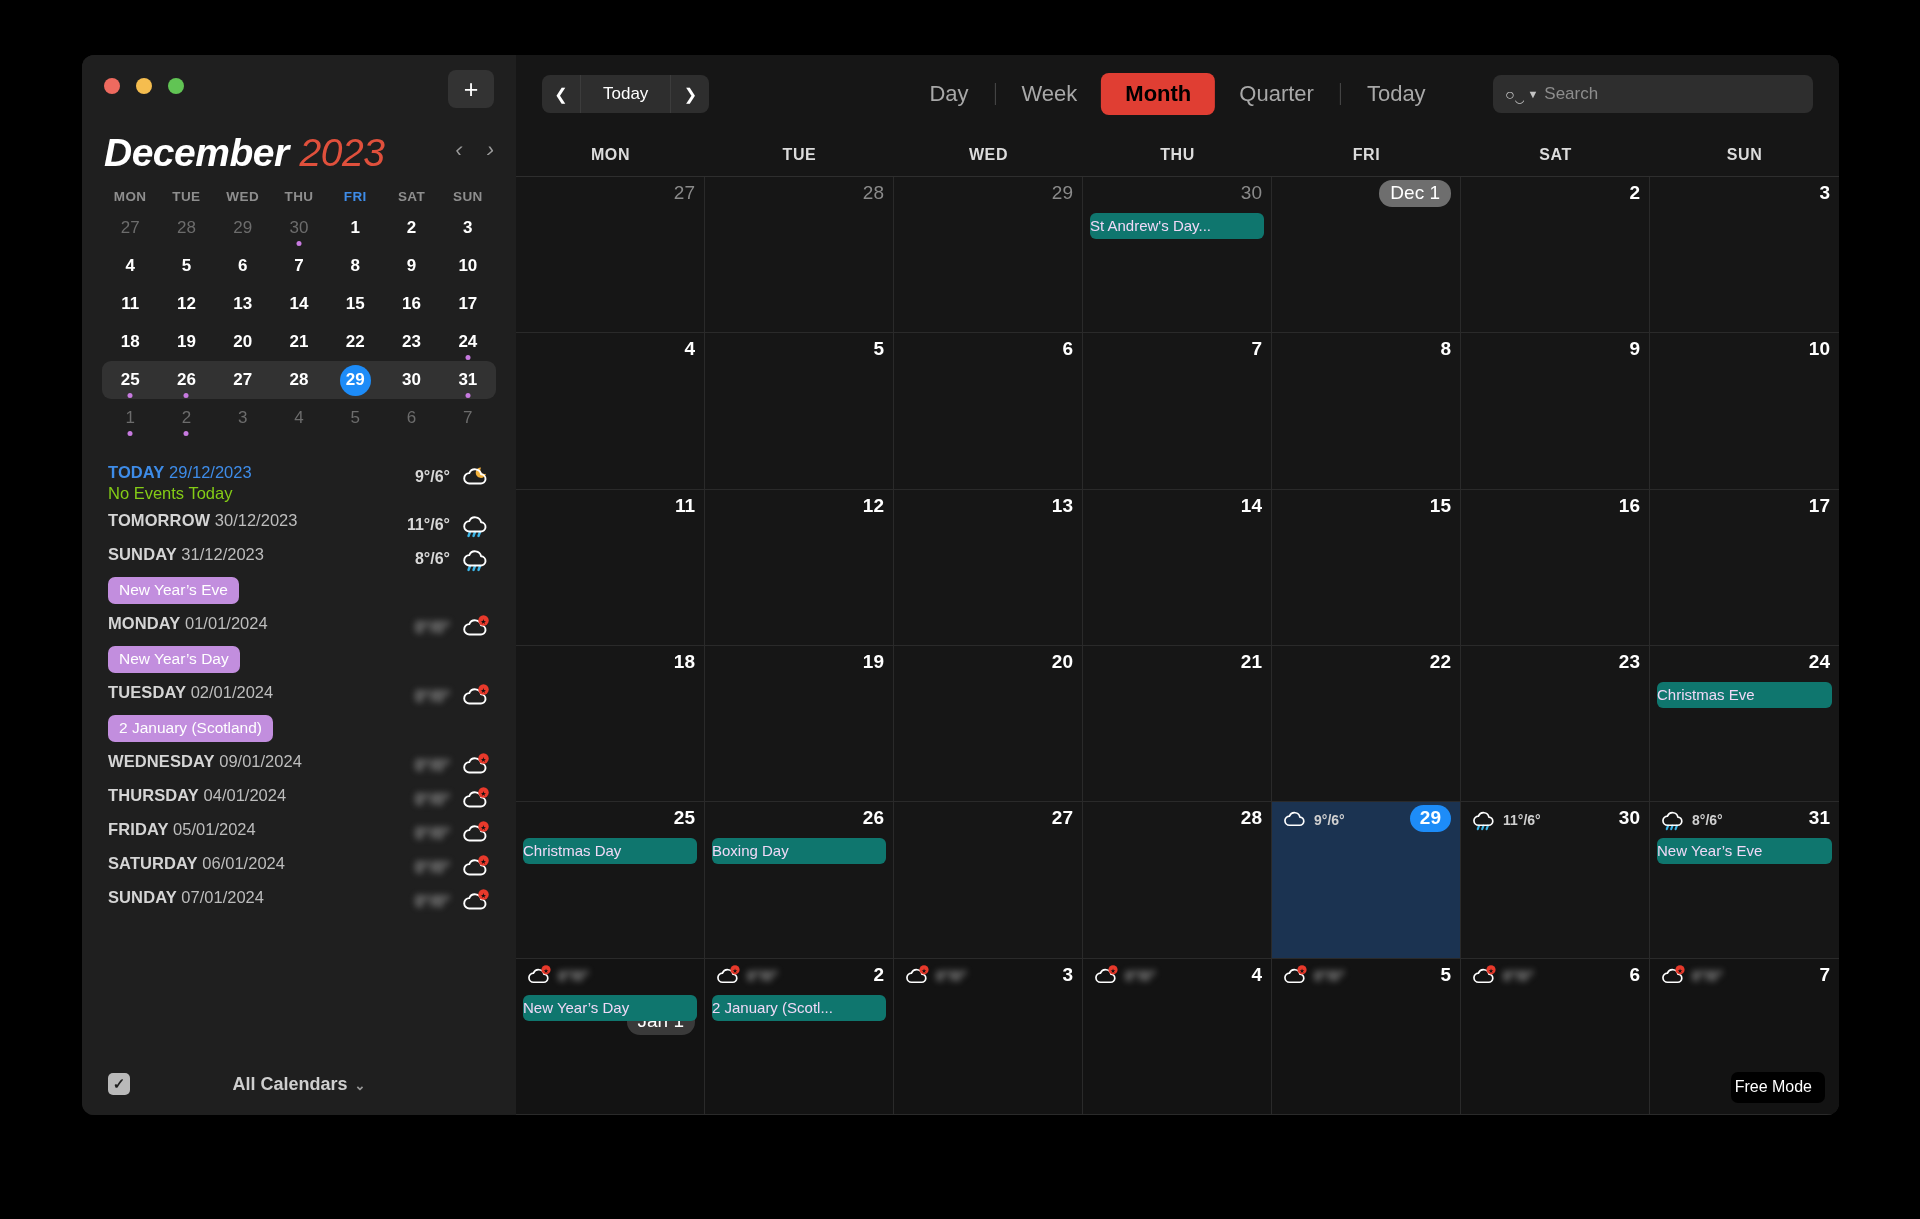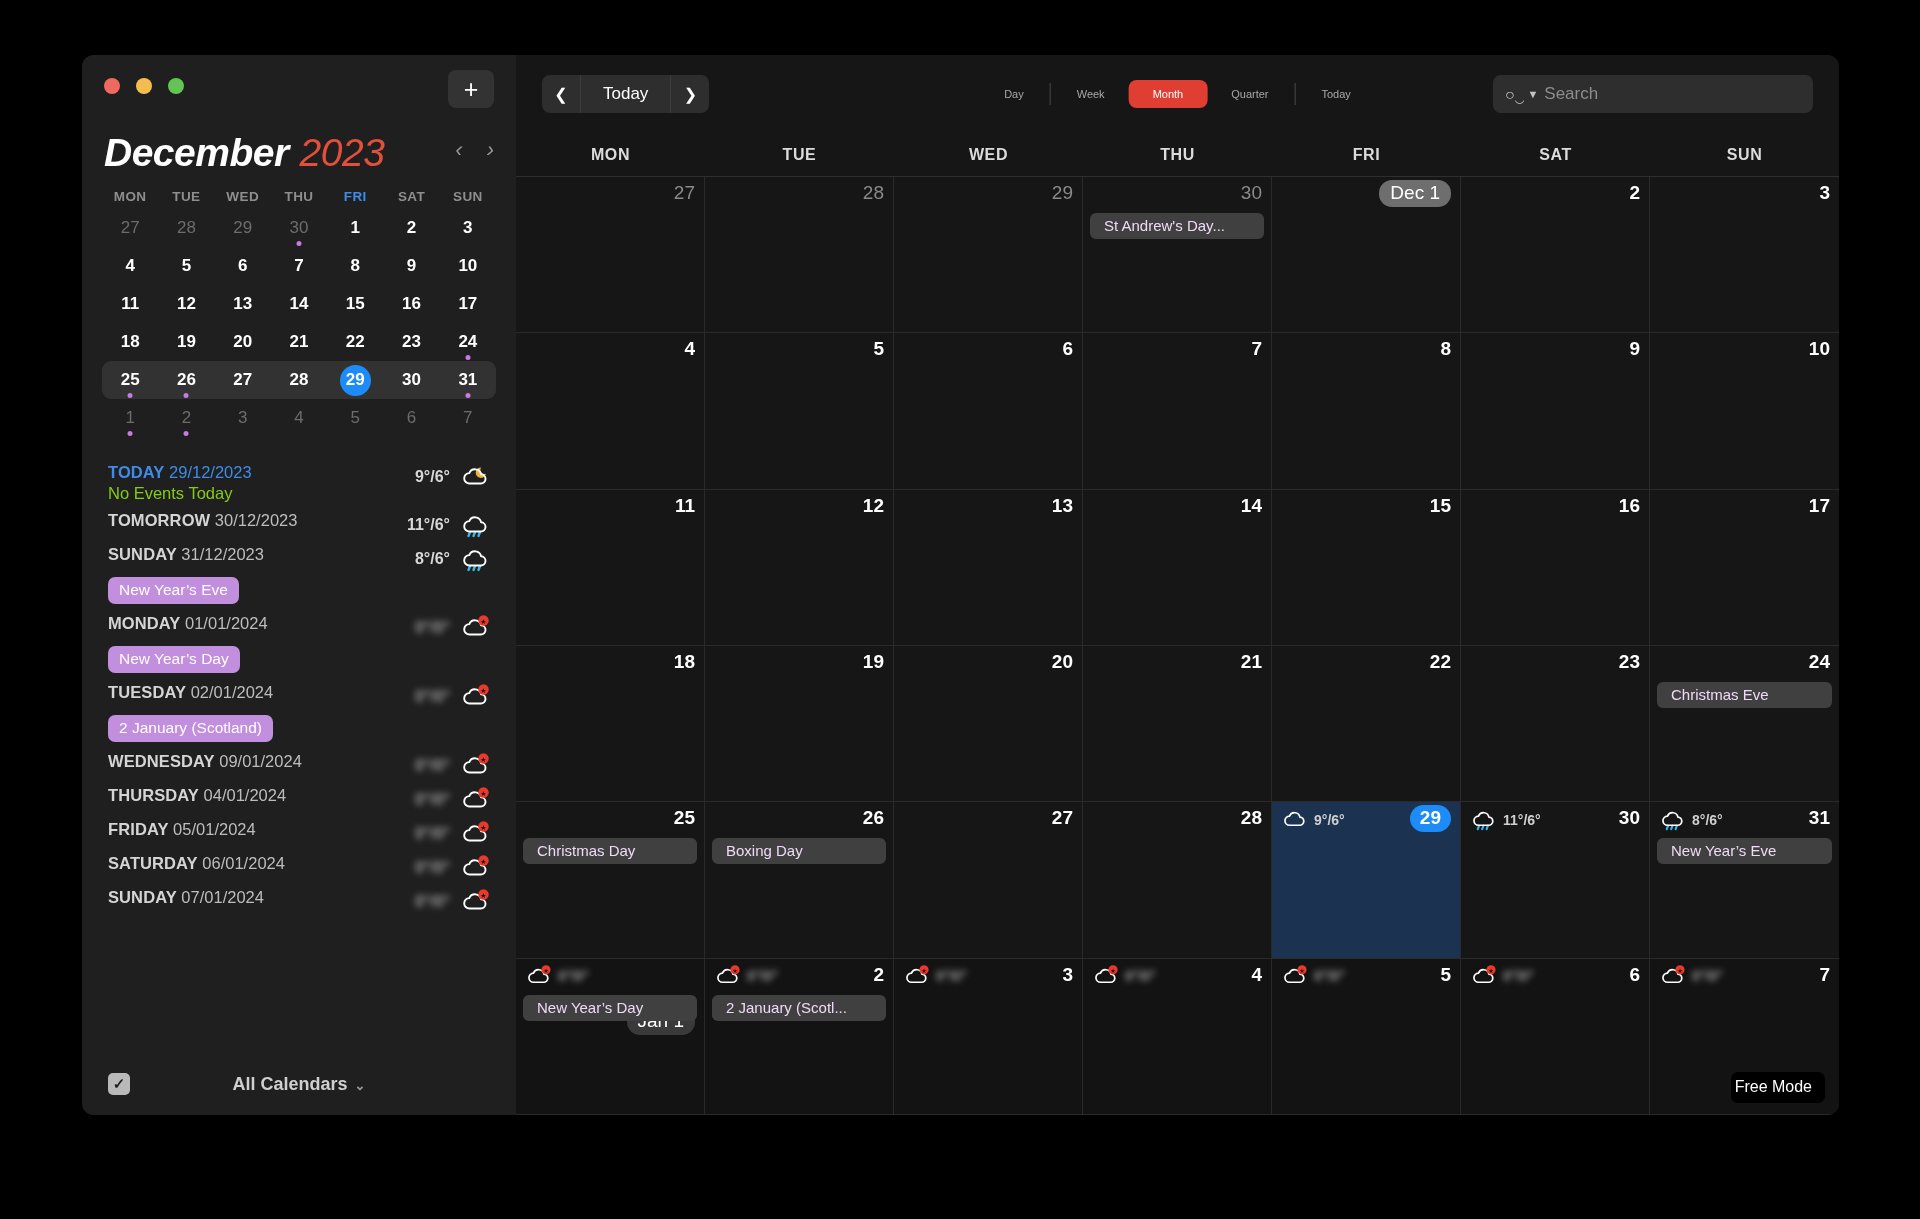--- a/index.html
+++ b/index.html
@@ -159,23 +159,23 @@
   .seg .today {
     padding: 0 22px; display: flex; align-items: center; justify-content: center;
     color: #ffffff; font-size: 17px; font-weight: 500;
     border-left: 1px solid #3c3c3c; border-right: 1px solid #3c3c3c;
   }
   .views {
     position: absolute; left: 50%; transform: translateX(-50%);
     display: flex; align-items: center; gap: 0;
   }
   .views .v {
-    color: #a8a8a8; font-size: 11px; padding: 8px 24px; border-radius: 8px;
-  }
-  .views .v.active { background: #e03e33; color: #ffffff; font-weight: 400; }
+    color: #a8a8a8; font-size: 22px; padding: 8px 24px; border-radius: 8px;
+  }
+  .views .v.active { background: #e03e33; color: #000000; font-weight: 700; }
   .views .divider { width: 1px; height: 22px; background: #4a4a4a; margin: 0 2px; }
   .search {
     position: absolute; right: 26px;
     width: 320px; height: 38px; background: #2e2e2e; border-radius: 8px;
     display: flex; align-items: center; padding: 0 12px; gap: 6px;
   }
   .search .mag { color: #c3c3c3; font-size: 16px; }
   .search .chev2 { color: #c3c3c3; font-size: 11px; margin-left: -3px; }
   .search .ph { color: #8d8d8d; font-size: 17px; }
 
@@ -219,22 +219,22 @@
   }
   .cell-weather {
     position: absolute; left: 9px; top: 6px;
     display: flex; align-items: center; gap: 6px;
   }
   .cell-weather .wt { font-size: 14px; font-weight: 600; color: #d0d0d0; white-space: nowrap; }
   .cell-weather .wt.blur { filter: blur(3.2px); color: #9d9d9d; }
   .cell-weather .wicon { width: 27px; height: 23px; }
   .ev-chip {
     position: absolute; left: 7px; right: 7px; top: 36px;
-    background: #404040; color: #f0d9f7;
-    font-size: 15px; padding: 4px 9px 5px 14px; border-radius: 6px;
+    background: #0f766e; color: #f0d9f7;
+    font-size: 15px; padding: 4px 9px 5px 0; border-radius: 6px;
     white-space: nowrap; overflow: hidden; text-overflow: ellipsis;
   }
   .free-mode {
     position: absolute; right: 14px; bottom: 12px;
     background: #000000; color: #ffffff;
     font-size: 16px; padding: 6px 13px 7px 4px; border-radius: 7px;
   }
 </style>
 </head>
 <body>

